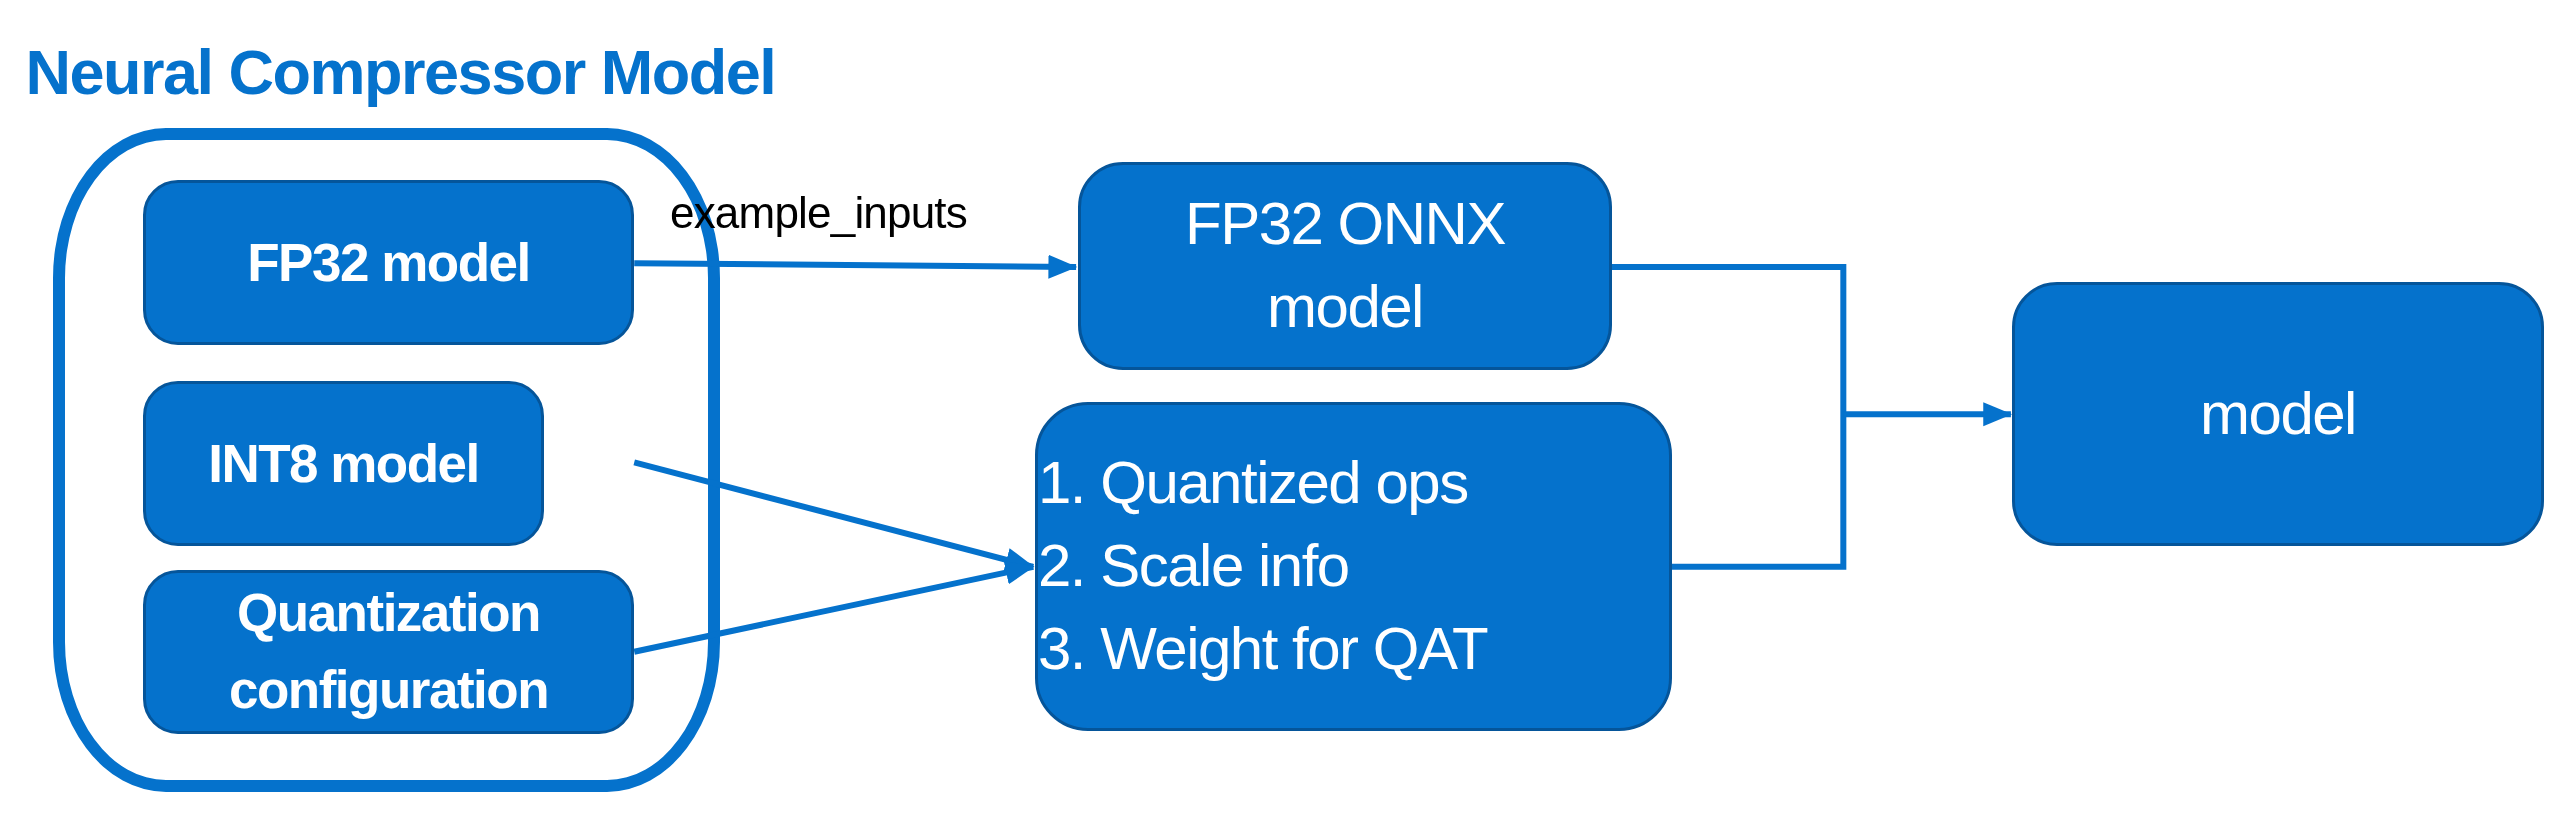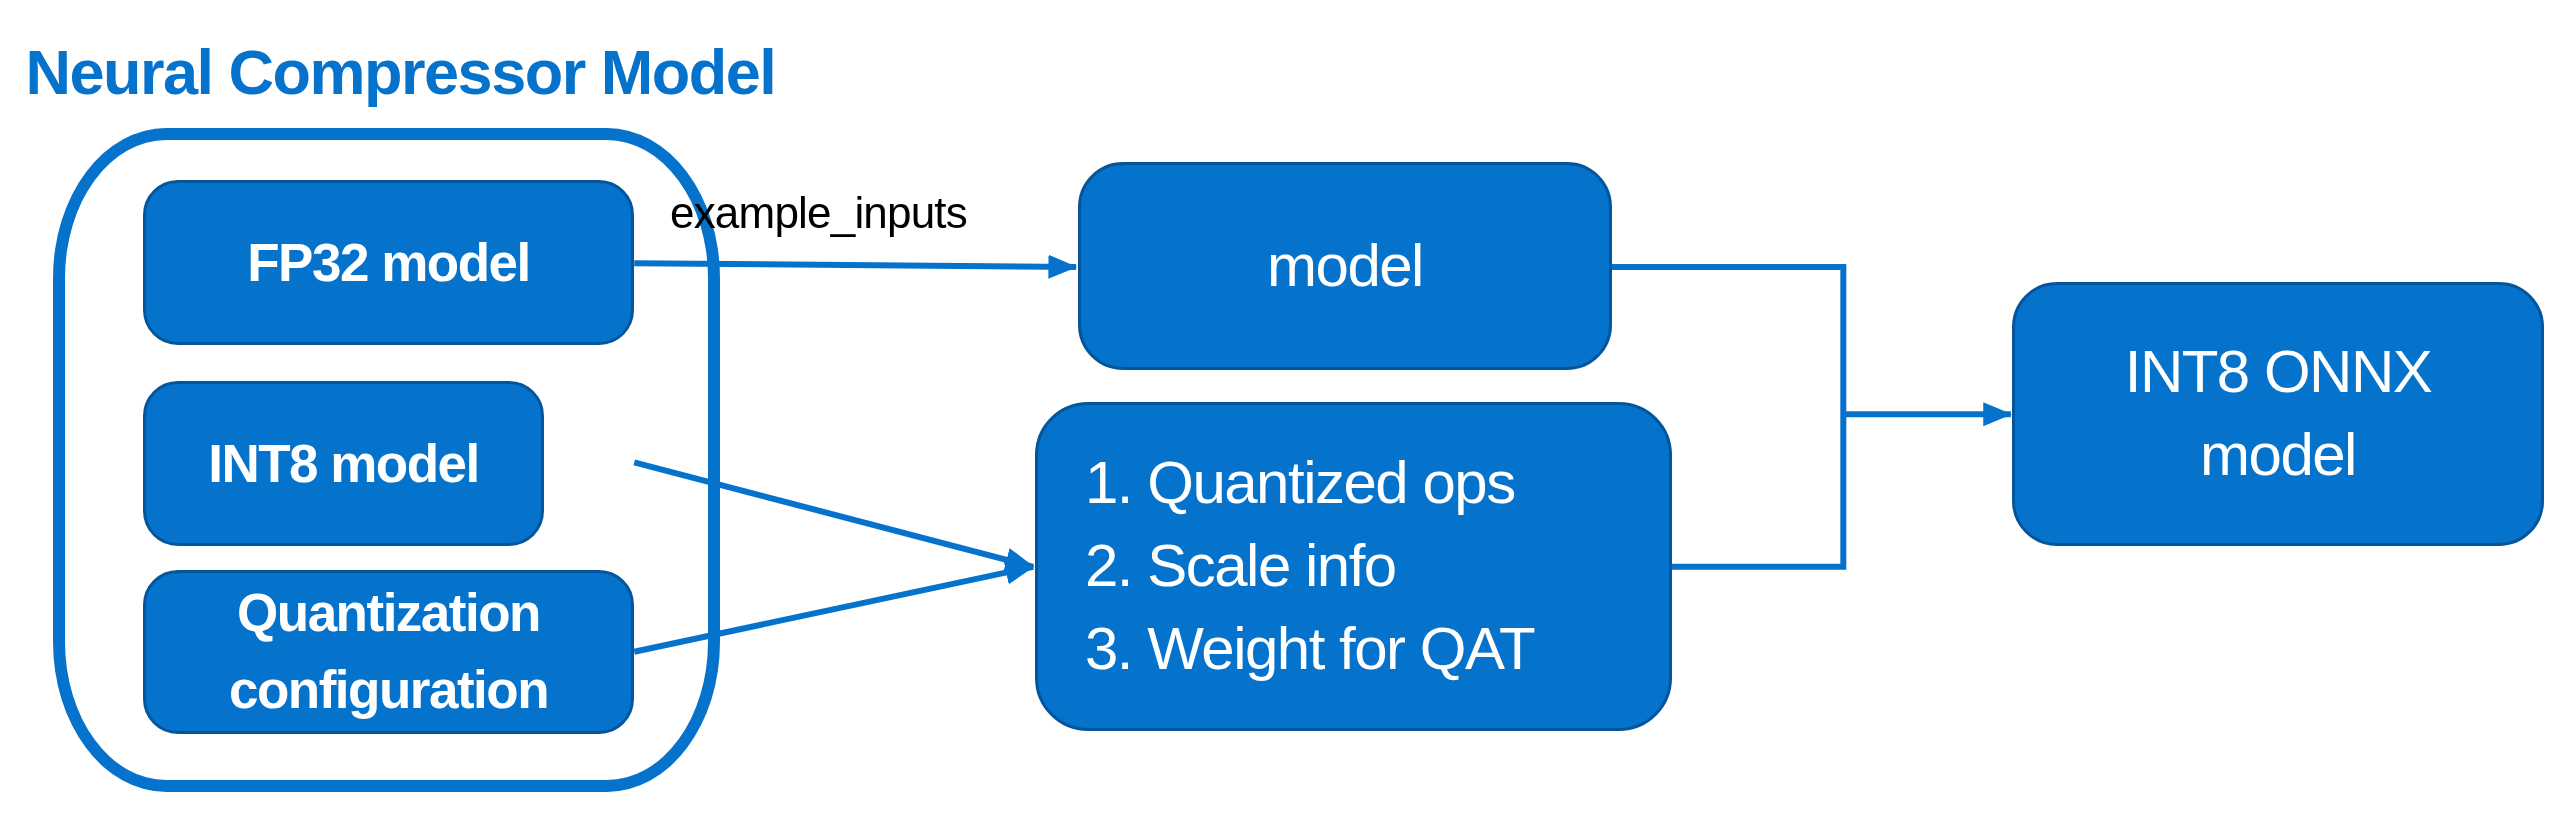--- a/index.html
+++ b/index.html
@@ -43,21 +43,21 @@
     display: flex;
     flex-direction: column;
     align-items: center;
     justify-content: center;
     text-align: center;
     white-space: nowrap;
   }
   .box .line { display: block; line-height: 1.38; }
   .box.small { font-size: 53px; letter-spacing: -1.5px; font-weight: bold; }
   .box.big { font-size: 60px; letter-spacing: -1.5px; border-radius: 45px; }
-  .box.list { align-items: flex-start; padding-left: 47px; font-size: 60px; letter-spacing: -1.5px; border-radius: 53px; }
+  .box.list { align-items: flex-start; font-size: 60px; letter-spacing: -1.5px; border-radius: 53px; }
 
   #fp32-model   { left: 143px;  top: 180px; width: 491px; height: 165px; }
   #int8-model   { left: 143px;  top: 381px; width: 401px; height: 165px; }
   #quant-config { left: 143px;  top: 570px; width: 491px; height: 164px; text-align: right; }
   #quant-config .line { line-height: 1.45; }
   #fp32-onnx    { left: 1078px; top: 162px; width: 534px; height: 208px; }
   #quant-info   { left: 1035px; top: 402px; width: 637px; height: 329px; }
   #int8-onnx    { left: 2012px; top: 282px; width: 532px; height: 264px; }
 
   .edge-label {
@@ -103,28 +103,28 @@
   <div class="box small" id="int8-model">
     <span class="line">INT8 model</span>
   </div>
 
   <div class="box small" id="quant-config">
     <span class="line">Quantization</span>
     <span class="line">configuration</span>
   </div>
 
   <div class="box big" id="fp32-onnx">
+    <span class="line">FP32 ONNX</span>
     <span class="line">model</span>
   </div>
 
   <div class="box list" id="quant-info">
     <span class="line">1. Quantized ops</span>
     <span class="line">2. Scale info</span>
     <span class="line">3. Weight for QAT</span>
   </div>
 
   <div class="box big" id="int8-onnx">
-    <span class="line">INT8 ONNX</span>
     <span class="line">model</span>
   </div>
 
 </div>
 
 
 </body></html>

